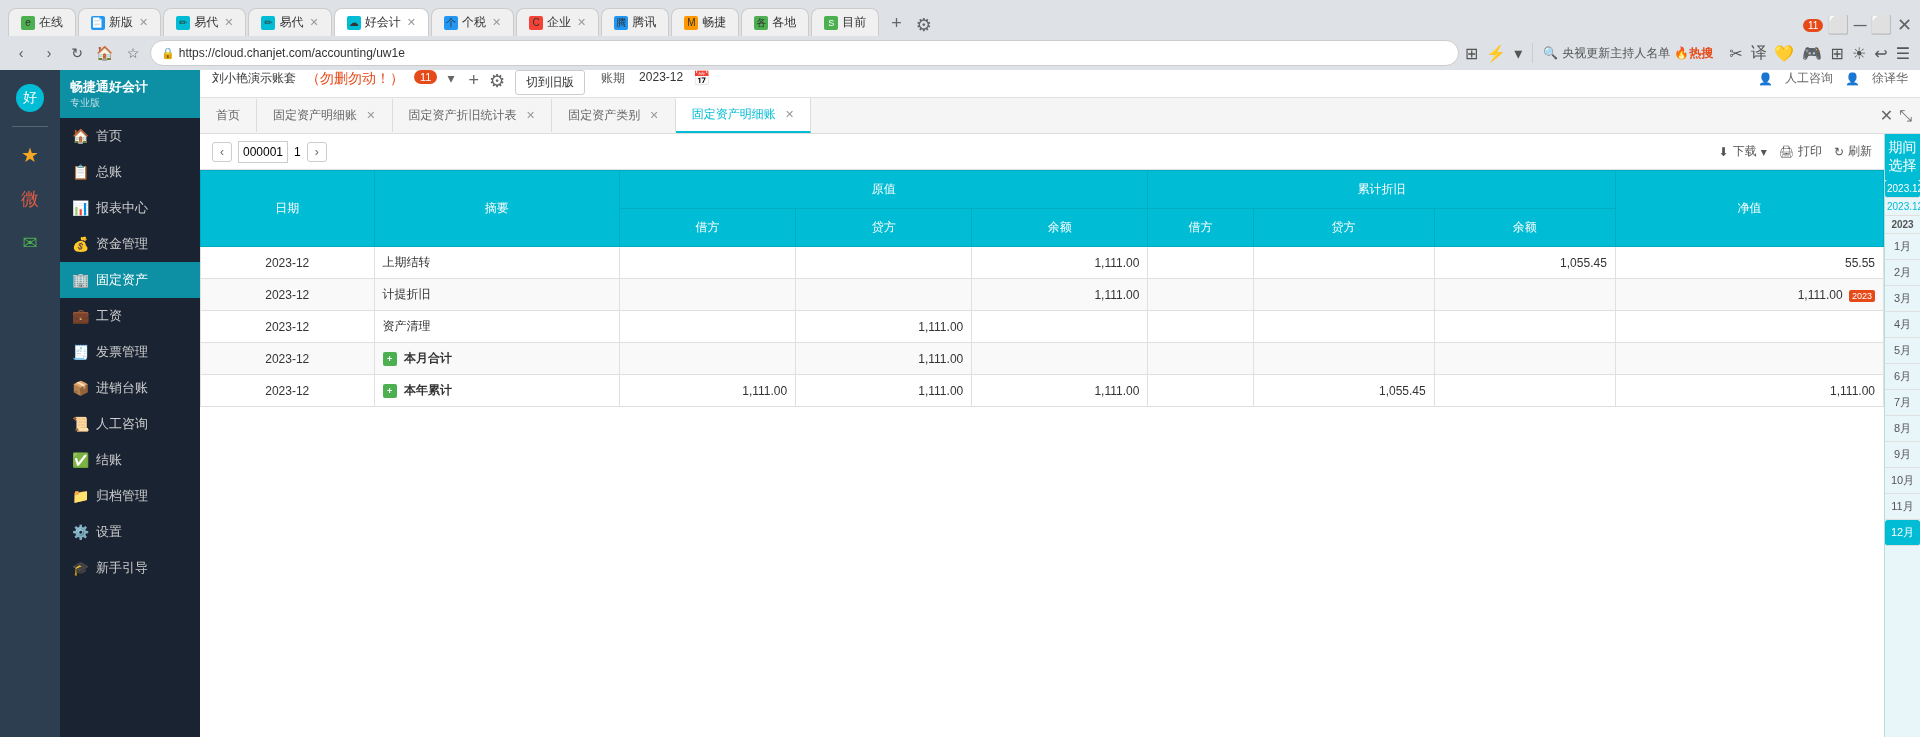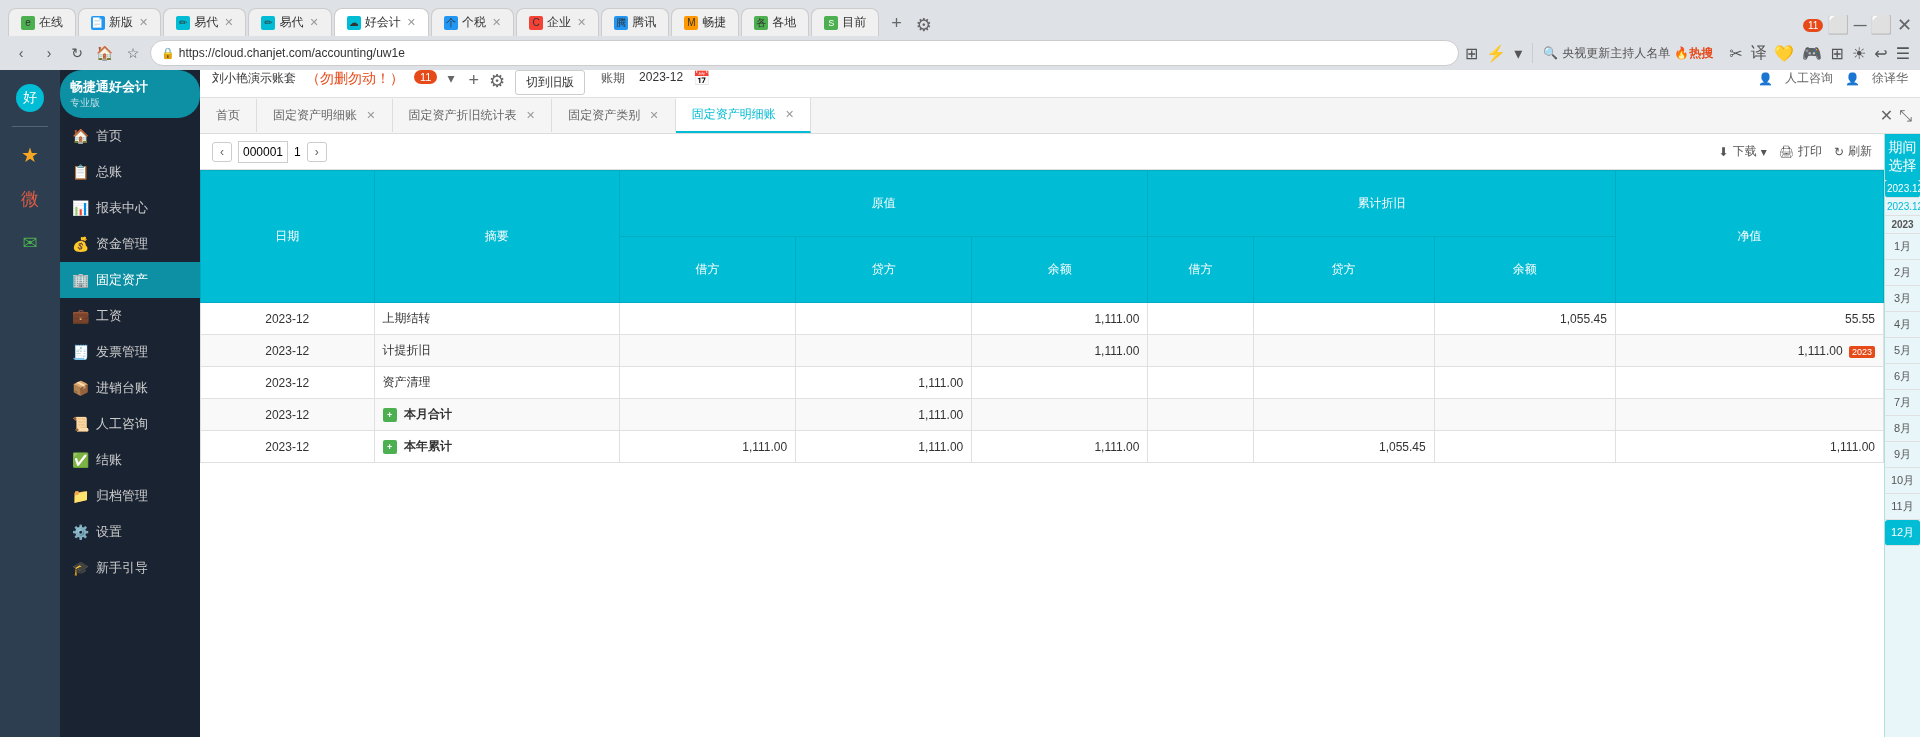--- a/index.html
+++ b/index.html
@@ -29,21 +29,21 @@
     
     .app-container { display: flex; height: 667px; background: #f5f5f5; }
 
     
     .sidebar-icons { width: 60px; background: #2c3e50; display: flex; flex-direction: column; align-items: center; padding-top: 8px; gap: 4px; }
     .sidebar-icon-item { width: 44px; height: 40px; display: flex; flex-direction: column; align-items: center; justify-content: center; color: #aaa; cursor: pointer; border-radius: 4px; }
     .sidebar-icon-item .icon-circle { width: 28px; height: 28px; border-radius: 50%; background: #00bcd4; display: flex; align-items: center; justify-content: center; color: white; font-size: 14px; }
 
     
     .main-sidebar { width: 140px; background: #1a2332; display: flex; flex-direction: column; }
-    .sidebar-header { padding: 8px 10px; background: #0d8fa4; color: white; font-size: 12px; border-radius: 22px; }
+    .sidebar-header { padding: 8px 10px; background: #0d8fa4; color: white; font-size: 12px; }
     .sidebar-header .title { font-size: 13px; font-weight: bold; }
     .sidebar-header .subtitle { font-size: 10px; color: rgba(255,255,255,0.7); }
     .sidebar-nav { flex: 1; overflow-y: auto; }
     .nav-item { display: flex; align-items: center; padding: 9px 12px; color: #ccc; cursor: pointer; font-size: 13px; gap: 8px; }
     .nav-item.active { background: #0d8fa4; color: white; }
     .nav-item .nav-icon { font-size: 14px; width: 16px; text-align: center; }
 
     
     .content-area { flex: 1; display: flex; flex-direction: column; overflow: hidden; }
     .top-bar { height: 28px; background: white; display: flex; align-items: flex-start; padding: 0 12px; border-bottom: 1px solid #e0e0e0; gap: 10px; }
@@ -70,21 +70,21 @@
     .pagination-left { display: flex; align-items: center; gap: 6px; }
     .pagination-nav { width: 20px; height: 20px; display: flex; align-items: center; justify-content: center; color: #666; cursor: pointer; border: 1px solid #ccc; border-radius: 3px; font-size: 12px; }
     .pagination-input { width: 50px; height: 22px; border: 1px solid #ccc; text-align: center; font-size: 12px; }
     .pagination-right { display: flex; align-items: center; gap: 12px; }
     .action-btn { display: flex; align-items: center; gap: 4px; color: #555; font-size: 12px; cursor: pointer; }
 
     
     .ledger-table { flex: 1; overflow-y: auto; }
     table { width: 100%; border-collapse: collapse; }
     thead tr { background: #00bcd4; color: white; }
-    thead th { padding: 24px 6px; text-align: center; font-size: 12px; font-weight: normal; border: 1px solid #00acc1; white-space: nowrap; }
+    thead th { padding: 10px 6px; text-align: center; font-size: 12px; font-weight: normal; border: 1px solid #00acc1; white-space: nowrap; }
     tbody tr { background: white; }
     tbody tr:nth-child(even) { background: #f9f9f9; }
     tbody td { padding: 7px 8px; text-align: center; font-size: 12px; color: #333; border: 1px solid #e0e0e0; }
     tbody td.text-left { text-align: left; }
     tbody td.number { text-align: right; color: #333; }
     tbody td.bold-text { font-weight: bold; }
     .row-icon { display: inline-flex; align-items: center; justify-content: center; width: 14px; height: 14px; background: #4caf50; color: white; font-size: 9px; border-radius: 2px; margin-right: 4px; }
     .header-group { text-align: center; }
 
     

